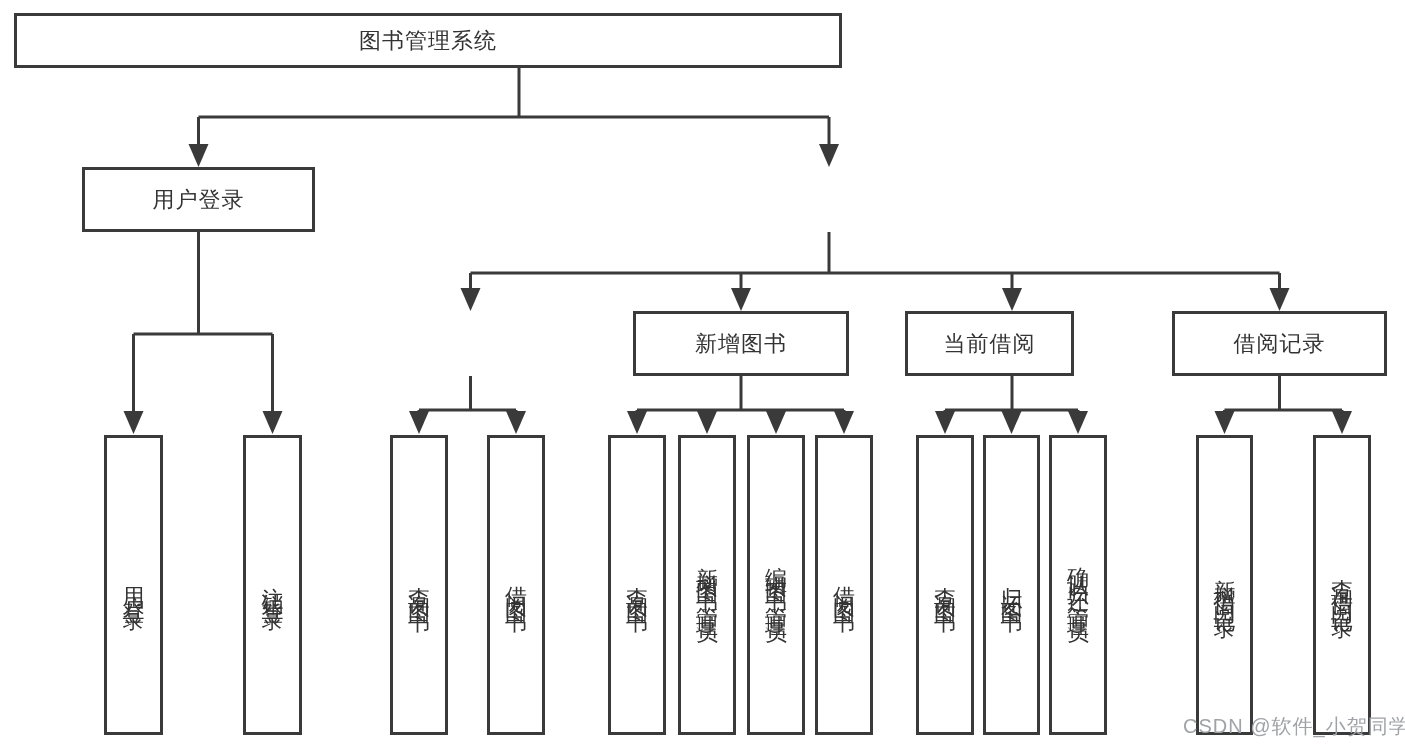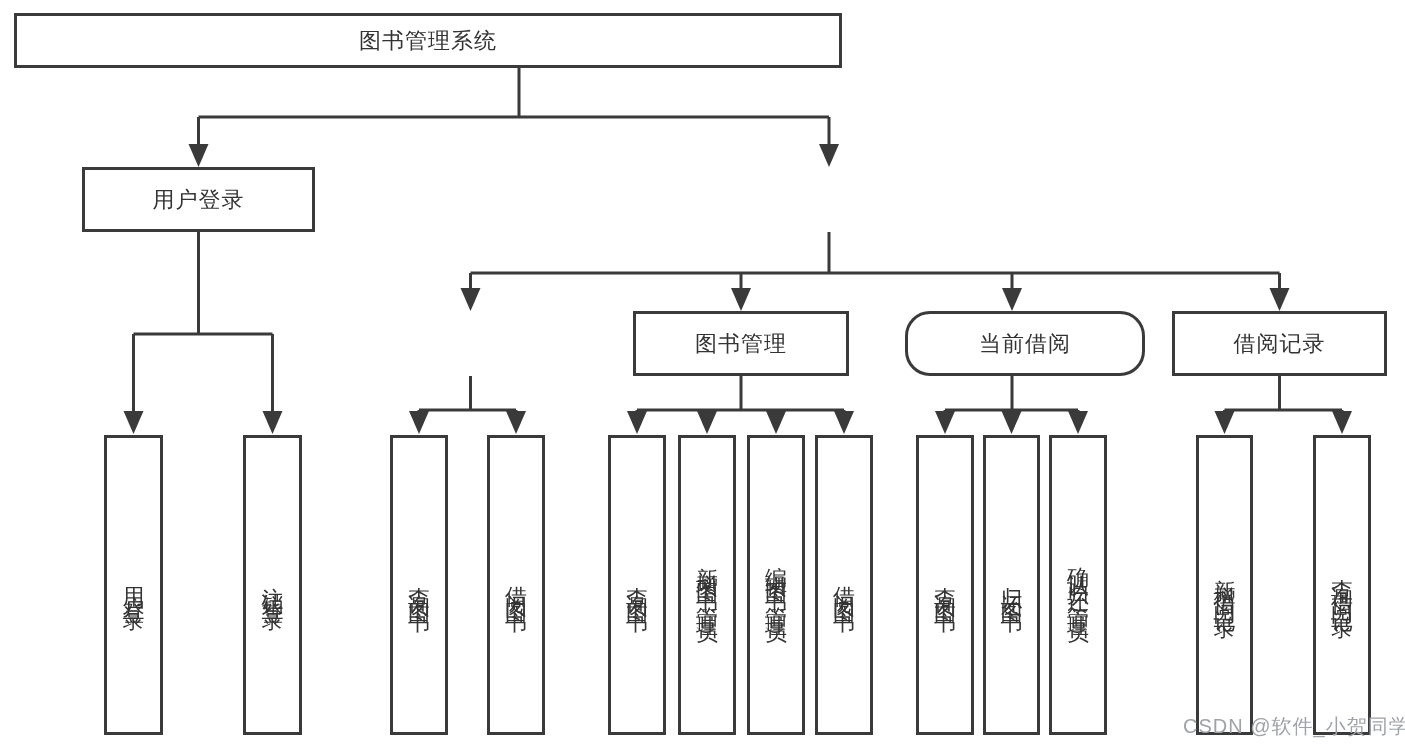--- a/index.html
+++ b/index.html
@@ -86,22 +86,22 @@
       <polygon points="1068,411 1088,411 1078,434"></polygon>
       <polygon points="1214.5,411 1234.5,411 1224.5,434"></polygon>
       <polygon points="1332,411 1352,411 1342,434"></polygon>
     </g>
   </svg>
 
   <div class="node" style="left:14px; top:13px; width:828px; height:55px;">图书管理系统</div>
 
   <div class="node" style="left:82px; top:167px; width:233px; height:65px;">用户登录</div>
 
-  <div class="node" style="left:633px; top:311px; width:216px; height:65px;">图书管理</div>
-  <div class="node" style="left:905px; top:311px; width:240px; height:65px;border-radius:25px;">当前借阅</div>
+  <div class="node" style="left:633px; top:311px; width:216px; height:65px;">新增图书</div>
+  <div class="node" style="left:905px; top:311px; width:169px; height:65px;">当前借阅</div>
   <div class="node" style="left:1172px; top:311px; width:215px; height:65px;">借阅记录</div>
 
   <div class="node leaf" style="left:104px; width:59px;">用户登录</div>
   <div class="node leaf" style="left:243px; width:59px;">注销登录</div>
 
   <div class="node leaf" style="left:390px; width:58px;">查询图书</div>
   <div class="node leaf" style="left:487px; width:58px;">借阅图书</div>
 
   <div class="node leaf" style="left:608px; width:58px;">查询图书</div>
   <div class="node leaf" style="left:678px; width:58px;">新增图书（管理员）</div>

